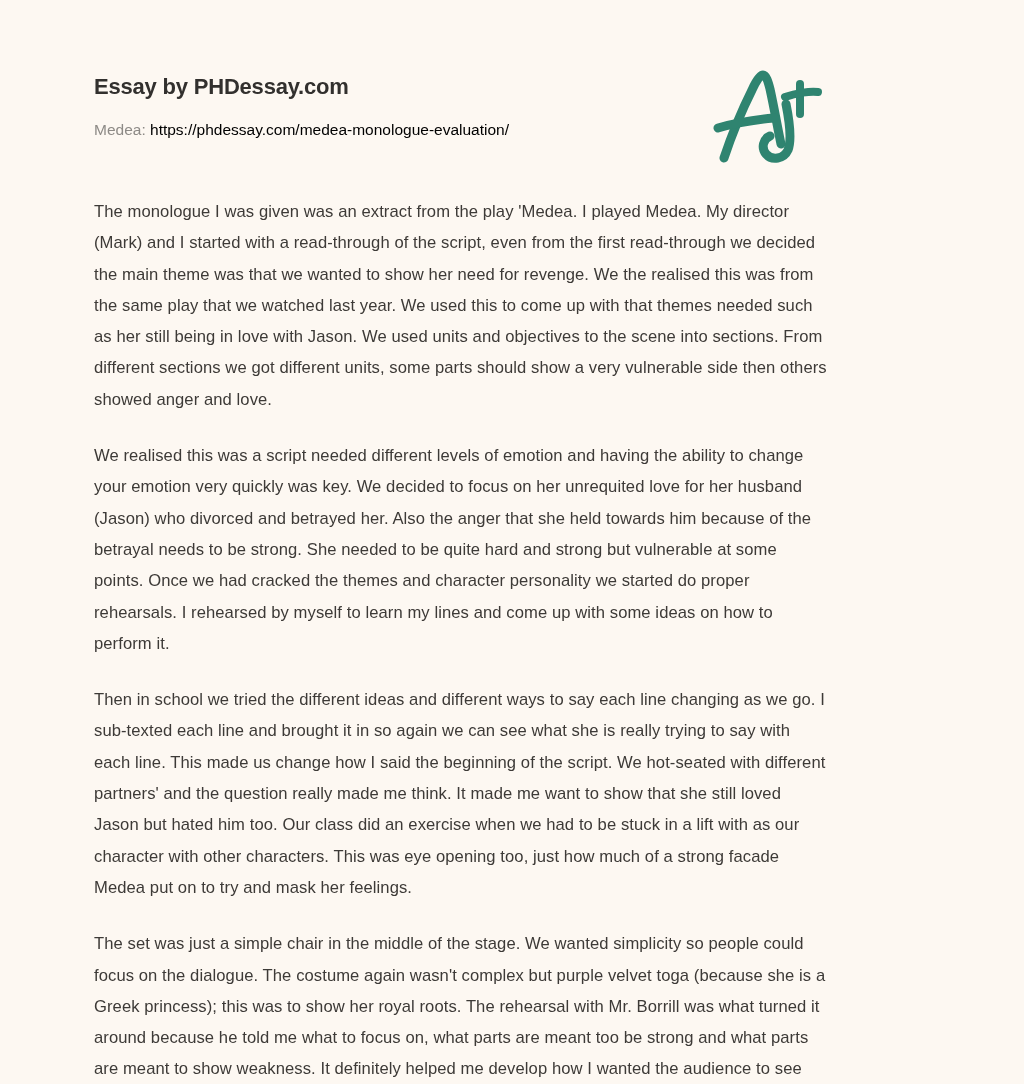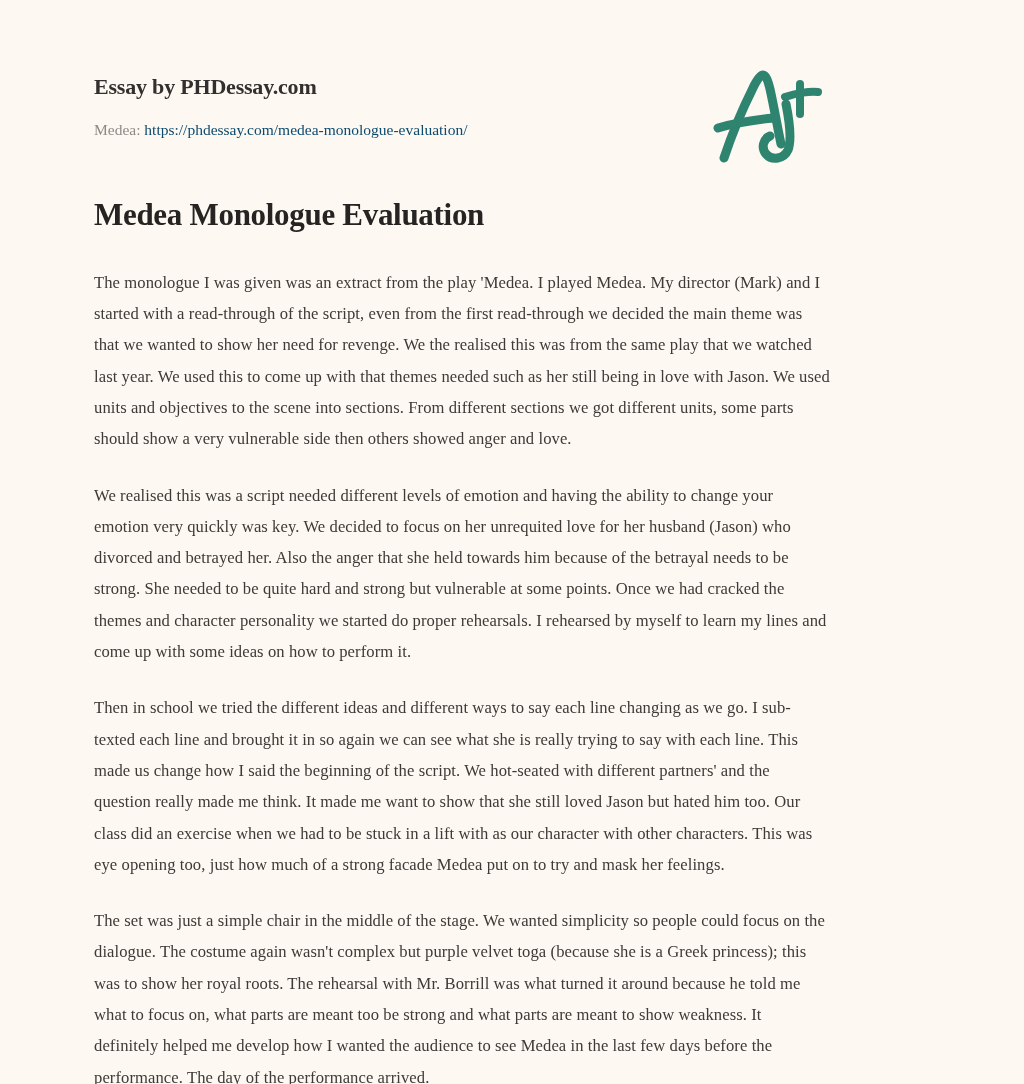--- a/index.html
+++ b/index.html
@@ -16,21 +16,20 @@
     overflow: hidden;
     position: relative;
   }
 
   .page {
     position: relative;
     width: 924px;
     height: 1084px;
     box-sizing: border-box;
     padding: 0 94px 0 94px;
-    font-family: Liberation Serif, serif;
   }
 
   
   .site-header {
     position: relative;
     padding-top: 74px;
     height: 120px;
     box-sizing: border-box;
   }
 
@@ -45,21 +44,21 @@
 
   .source-line {
     margin-top: 20px;
     font-size: 15.5px;
     color: #8d8a86;
     line-height: 1.3;
     white-space: nowrap;
   }
 
   .source-link {
-    color: #0c4a6e;
+    color: #000000;
     text-decoration: none;
   }
 
   .brand-logo {
     position: absolute;
     right: -2px;
     top: 62px;
     width: 124px;
     height: 104px;
     line-height: 0;
@@ -125,21 +124,20 @@
         <path d="M78 42 C82 62 84 78 80 88 C76 97 64 99 58 92 C53 86 55 77 62 74" stroke-width="9"></path>
 
         <path d="M92 22 L92 52" stroke-width="8"></path>
 
         <path d="M77 35 C88 31 102 29 110 30" stroke-width="8"></path>
       </svg>
     </div>
   </header>
 
   <main class="article">
-    <h1 class="article-title">Medea Monologue Evaluation</h1>
 
     <div class="article-body">
       <p>The monologue I was given was an extract from the play 'Medea. I played Medea. My director (Mark) and I started with a read-through of the script, even from the first read-through we decided the main theme was that we wanted to show her need for revenge. We the realised this was from the same play that we watched last year. We used this to come up with that themes needed such as her still being in love with Jason. We used units and objectives to the scene into sections. From different sections we got different units, some parts should show a very vulnerable side then others showed anger and love.</p>
       <p>We realised this was a script needed different levels of emotion and having the ability to change your emotion very quickly was key. We decided to focus on her unrequited love for her husband (Jason) who divorced and betrayed her. Also the anger that she held towards him because of the betrayal needs to be strong. She needed to be quite hard and strong but vulnerable at some points. Once we had cracked the themes and character personality we started do proper rehearsals. I rehearsed by myself to learn my lines and come up with some ideas on how to perform it.</p>
       <p>Then in school we tried the different ideas and different ways to say each line changing as we go. I sub-texted each line and brought it in so again we can see what she is really trying to say with each line. This made us change how I said the beginning of the script. We hot-seated with different partners' and the question really made me think. It made me want to show that she still loved Jason but hated him too. Our class did an exercise when we had to be stuck in a lift with as our character with other characters. This was eye opening too, just how much of a strong facade Medea put on to try and mask her feelings.</p>
       <p>The set was just a simple chair in the middle of the stage. We wanted simplicity so people could focus on the dialogue. The costume again wasn't complex but purple velvet toga (because she is a Greek princess); this was to show her royal roots. The rehearsal with Mr. Borrill was what turned it around because he told me what to focus on, what parts are meant too be strong and what parts are meant to show weakness. It definitely helped me develop how I wanted the audience to see Medea in the last few days before the performance. The day of the performance arrived.</p>
 
     </div>
   </main>
 

